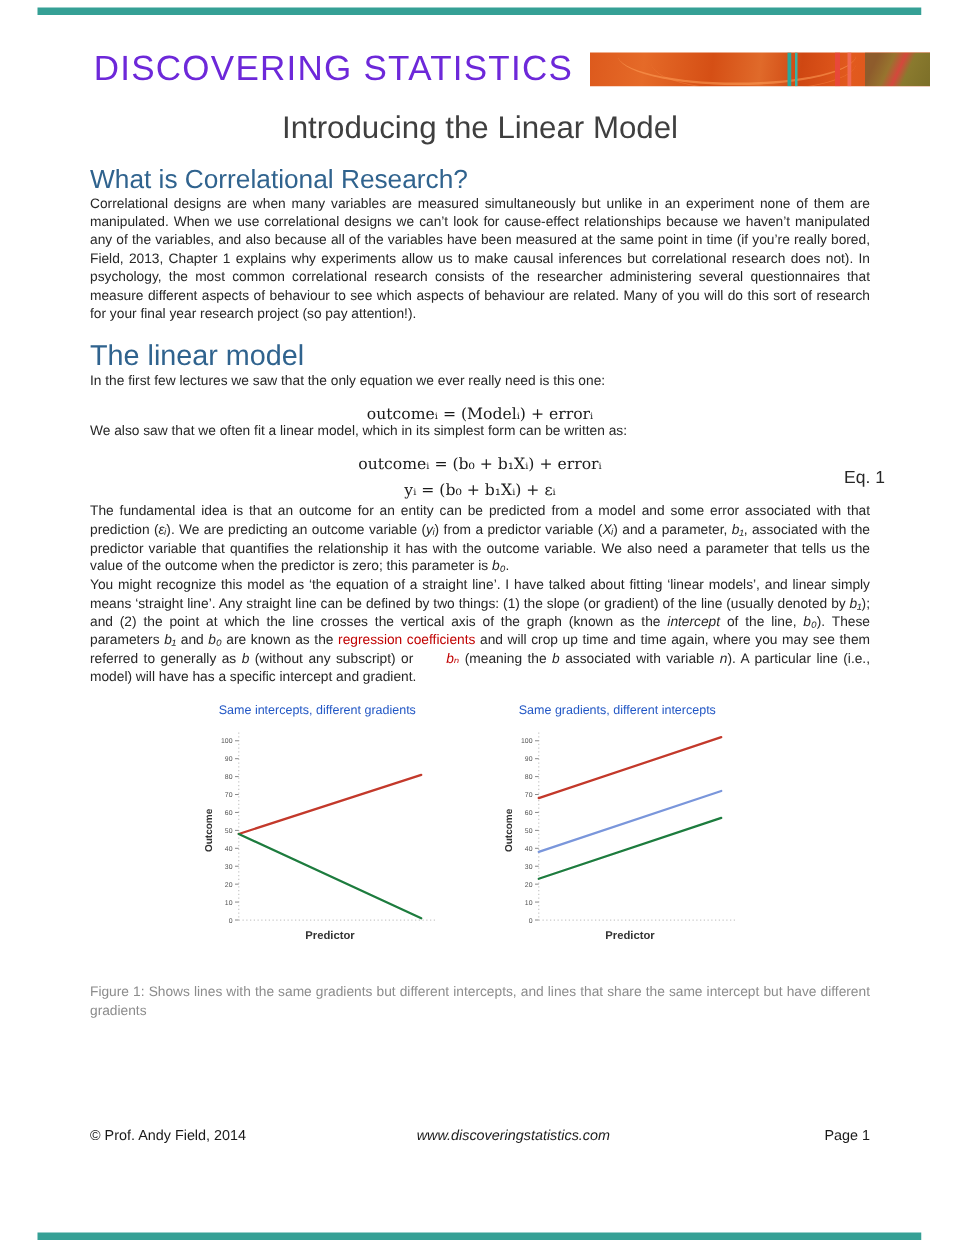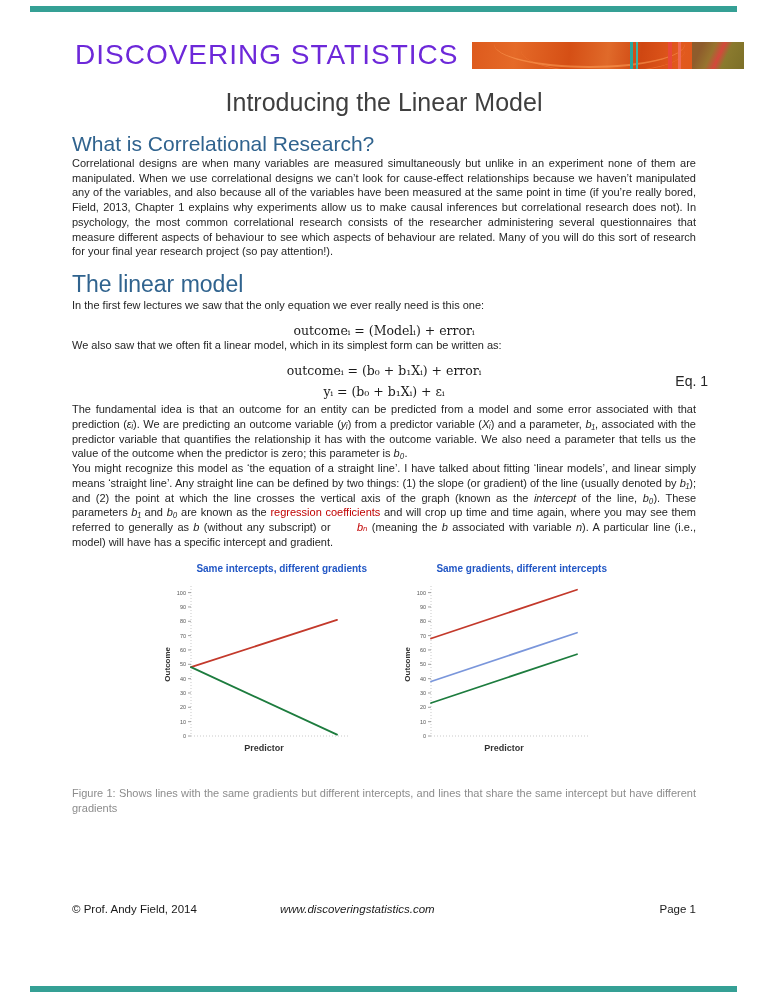--- a/index.html
+++ b/index.html
@@ -46,27 +46,27 @@
   .equation{font-family:"DejaVu Serif","Liberation Serif",serif;font-size:12.5px;color:#1a1a1a;
     text-align:center;}
   .eq-single{margin-top:10px;}
   .eq-block{position:relative;margin-top:8px;}
   .eq-block .equation{line-height:21px;}
   .eq-label{position:absolute;right:-12px;top:50%;transform:translateY(-50%);
     font-family:"Liberation Sans",sans-serif;font-size:14px;color:#262626;text-align:center;}
 
   .charts-row{margin-top:14px;display:flex;justify-content:center;gap:34px;}
   .chart-box{width:206px;}
-  .chart-title{font-size:10px;font-weight:bold;color:#2257C5;text-align:right;margin-bottom:2px;padding-left:14px;}
+  .chart-title{font-size:10px;font-weight:normal;color:#2257C5;text-align:left;margin-bottom:2px;padding-left:14px;}
   .caption{margin-top:14px;font-size:11px;line-height:14.5px;color:#8c8c8c;text-align:justify;}
 
   .footer{position:absolute;top:903px;left:72px;width:624px;display:flex;align-items:baseline;
     font-size:11.5px;color:#1a1a1a;}
   .footer .f-left{flex:1;text-align:left;}
-  .footer .f-center{flex:1;text-align:left;font-style:italic;}
+  .footer .f-center{flex:1;text-align:right;font-style:italic;}
   .footer .f-right{flex:1;text-align:right;}
 </style>
 </head>
 <body>
 
 <div class="rule rule-top"></div>
 
 <div class="header-row">
   <div class="brand">DISCOVERING STATISTICS</div>
   <div class="banner">

